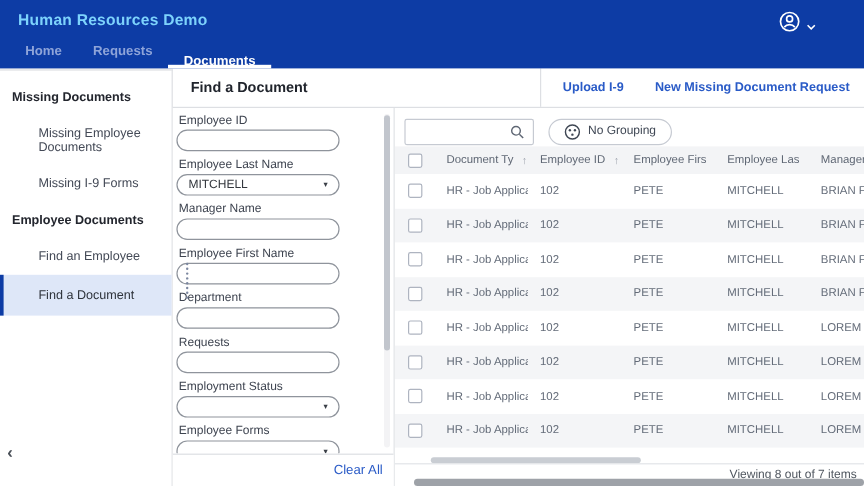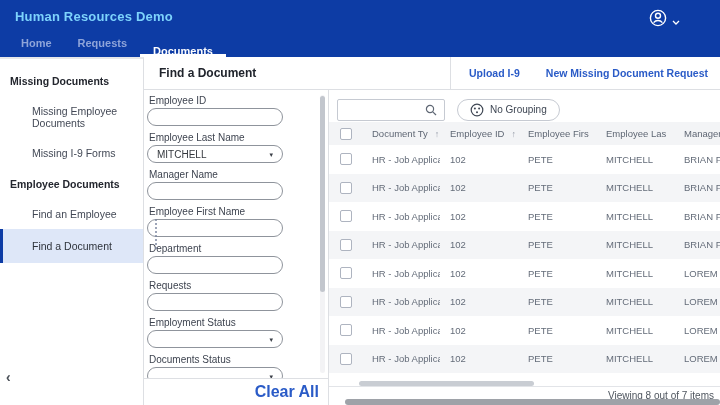--- a/index.html
+++ b/index.html
@@ -35,21 +35,21 @@
   .flabel { font-size:10px; color:#3E4450; margin:6px 0 2px 2px; }
   .field:first-child .flabel { margin-top:5px; }
   .tin, .sel { width:136px; height:18px; border:1px solid #8F949C; border-radius:9px; background:#fff; }
   .tin { padding:0 8px; font-size:10px; color:#222; outline:none; display:block; }
   .sel { display:flex; align-items:center; justify-content:space-between; padding:0 9px; cursor:pointer; }
   .selval { font-size:10px; color:#33373D; }
   .caret { font-size:7px; color:#3A3F47; line-height:1; }
   .vtrack { position:absolute; right:3px; top:5px; width:5px; height:278px; background:#F3F3F5; border-radius:3px; }
   .vthumb { position:absolute; right:3px; top:6px; width:5px; height:196px; background:#C2C6CD; border-radius:3px; cursor:pointer; }
   .form-footer { position:absolute; bottom:0; left:0; right:0; height:27px; border-top:1px solid #DDDFE3; display:flex; align-items:center; justify-content:flex-end; gap:24px; padding-right:9px; background:#fff; }
-  .clear { font-size:16px; font-weight:bold; color:#2A5BC7; cursor:pointer;text-align:center; }
+  .clear { font-size:11px; font-weight:normal; color:#2A5BC7; cursor:pointer;text-align:center; }
   .searchbtn { width:62px; height:20px; background:#1B41A8; color:#fff; font-size:10.5px; font-weight:bold; border:none; border-radius:2px; display:flex; align-items:center; justify-content:center; cursor:pointer; }
 
   
   .table-col { flex:1; position:relative; min-width:0; overflow:hidden; background:#fff; }
   .toolbar { display:flex; align-items:center; gap:12px; padding:7px 0 0 8px; height:32px; }
   .tsearch { width:108px; height:22px; border:1px solid #C6CAD2; border-radius:2px; display:flex; align-items:center; background:#fff; }
   .tsearch input { flex:1; min-width:0; border:none; outline:none; height:100%; padding:0 4px 0 8px; font-size:10px; color:#333; background:transparent; }
   .tsearch svg { margin-right:7px; flex:none; }
   .pill { height:22px; border:1px solid #C6CAD2; border-radius:11px; display:flex; align-items:center; gap:6px; padding:0 12px; font-size:10px; color:#3F4754; background:#fff; cursor:pointer; white-space:nowrap;justify-content:flex-end; }
   .thead { height:23px; background:#F3F4F6; display:flex; align-items:center; }
@@ -149,21 +149,21 @@
             <input class="tin" value="" style="">
           </div>
           <div class="field">
             <div class="flabel">Employment Status</div>
             <div class="sel">
               <span class="selval"></span>
               <span class="caret">▾</span>
             </div>
           </div>
           <div class="field">
-            <div class="flabel">Documents Status</div>
+            <div class="flabel">Employee Forms</div>
             <div class="sel">
               <span class="selval"></span>
               <span class="caret">▾</span>
             </div>
           </div>
         </div>
         <div class="vtrack"></div>
         <div class="vthumb"></div>
         <div class="form-footer">
           <span class="clear">Clear All</span>

